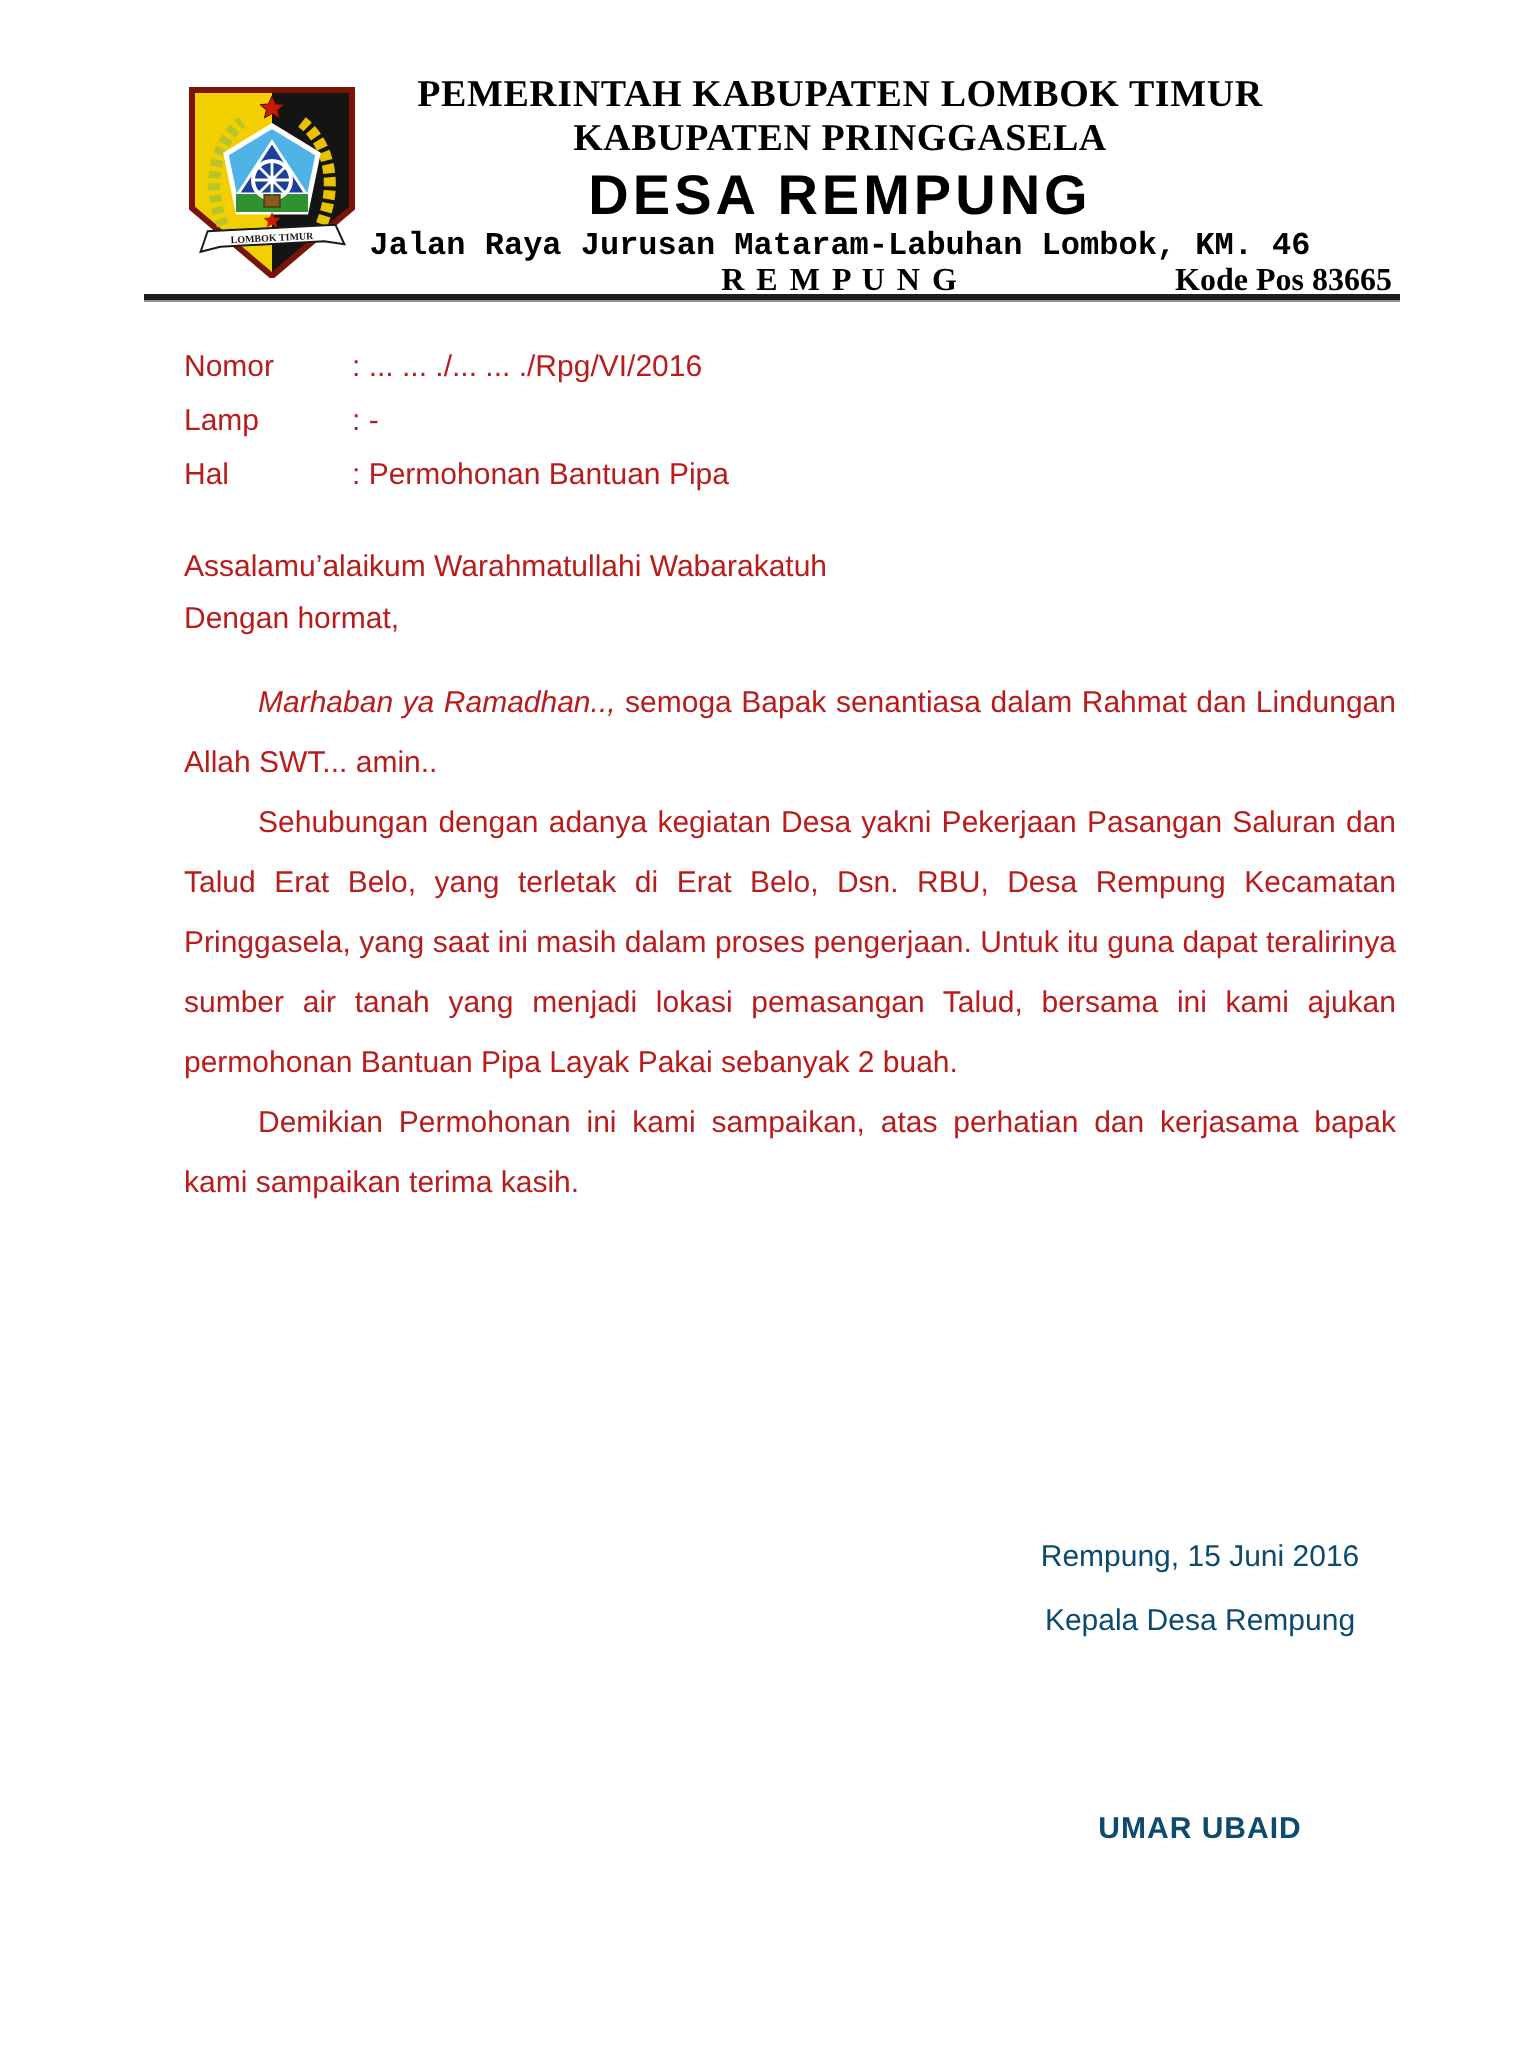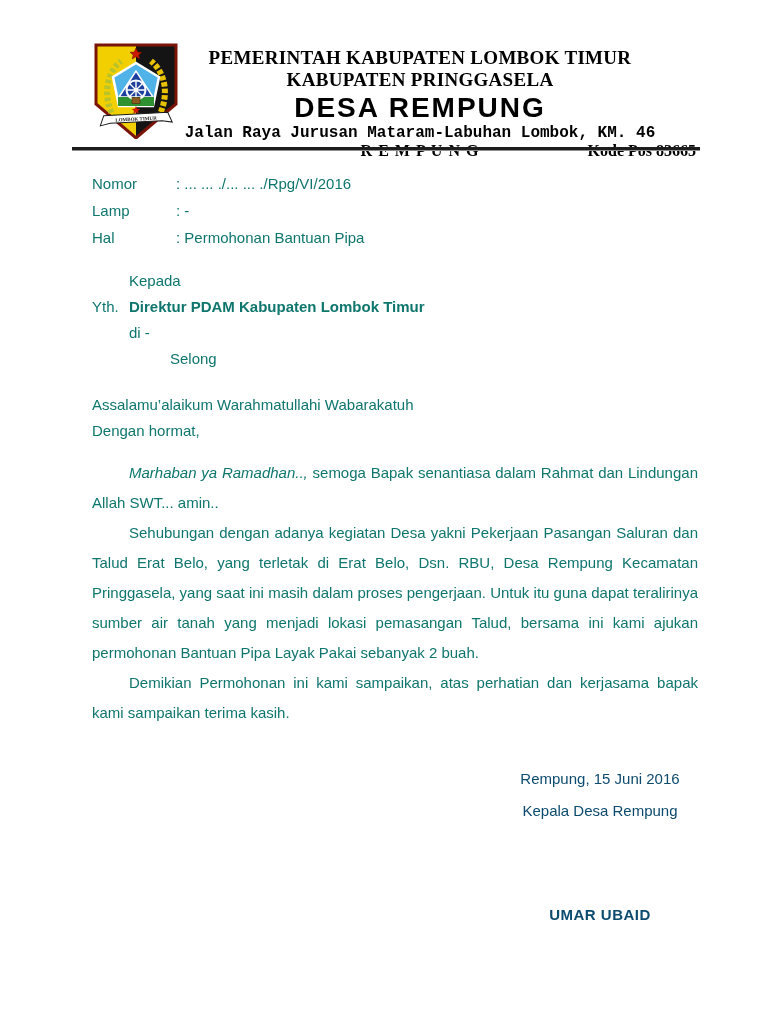--- a/index.html
+++ b/index.html
@@ -11,21 +11,21 @@
     background: #ffffff;
     font-family: "Liberation Sans", sans-serif;
     color: #1f1f1f;
     overflow: hidden;
   }
 
   
   .letterhead { position: absolute; top: 0; left: 0; width: 768px; }
   .logo { position: absolute; left: 92px; top: 42px; width: 88px; height: 97px; }
   .head-text {
-    position: absolute; left: 130px; top: 47px; width: 580px;
+    position: absolute; left: 130px; top: 37px; width: 580px;
     text-align: center; color: #000;
     font-family: "Liberation Serif", serif; font-weight: bold;
   }
   .head-line1, .head-line2 { font-size: 19px; line-height: 22px; letter-spacing: 0.3px; }
   .head-line3 {
     font-family: "Liberation Sans", sans-serif;
     font-size: 28px; line-height: 31px; letter-spacing: 2px; font-weight: bold;
     margin-top: 1px;
   }
   .head-line4 { font-size: 16px; line-height: 18px; margin-top: 1px; font-family: Liberation Mono, monospace; }
@@ -33,21 +33,21 @@
   .head-rempung { letter-spacing: 1px; }
   .head-kodepos { position: absolute; right: 14px; top: 0; margin-left: 41px; }
   .head-rule {
     position: absolute; left: 72px; top: 147px; width: 628px; height: 4px;
     background: #1d1d1d; border-bottom: 1px solid #8f8f8f;
   }
 
   
   .letter-body {
     position: absolute; left: 92px; top: 170px; width: 606px;
-    font-size: 15px; color: #0f766e;
+    font-size: 15px; color: #b91c1c;
   }
   .meta-row { display: flex; line-height: 27px; }
   .meta-label { width: 84px; flex: 0 0 84px; }
   .meta-value { flex: 1; }
 
   .recipient { margin-top: 17px; line-height: 26px; }
   .r-indent { padding-left: 37px; }
   .r-yth-row { display: flex; }
   .r-yth { width: 37px; flex: 0 0 37px; }
   .r-name { font-weight: bold; }
@@ -129,29 +129,20 @@
       <div class="meta-row">
         <span class="meta-label">Lamp</span>
         <span class="meta-value">: -</span>
       </div>
       <div class="meta-row">
         <span class="meta-label">Hal</span>
         <span class="meta-value">: Permohonan Bantuan Pipa</span>
       </div>
     </div>
 
-    <div class="recipient">
-      <div class="r-indent">Kepada</div>
-      <div class="r-yth-row">
-        <span class="r-yth">Yth.</span>
-        <span class="r-name">Direktur PDAM Kabupaten Lombok Timur</span>
-      </div>
-      <div class="r-indent">di -</div>
-      <div class="r-city">Selong</div>
-    </div>
 
     <div class="salam-open">
       <div>Assalamu’alaikum Warahmatullahi Wabarakatuh</div>
       <div>Dengan hormat,</div>
     </div>
 
     <div class="paragraphs">
       <p class="para"><span class="italic">Marhaban ya Ramadhan..,</span><span> semoga Bapak senantiasa dalam Rahmat dan Lindungan Allah SWT... amin..</span></p>
       <p class="para">Sehubungan dengan adanya kegiatan Desa yakni Pekerjaan Pasangan Saluran dan Talud Erat Belo, yang terletak di Erat Belo, Dsn. RBU, Desa Rempung Kecamatan Pringgasela, yang saat ini masih dalam proses pengerjaan. Untuk itu guna dapat teralirinya sumber air tanah yang menjadi lokasi pemasangan Talud, bersama ini kami ajukan permohonan Bantuan Pipa Layak Pakai sebanyak 2 buah.</p>
       <p class="para">Demikian Permohonan ini kami sampaikan, atas perhatian dan kerjasama bapak kami sampaikan terima kasih.</p>

